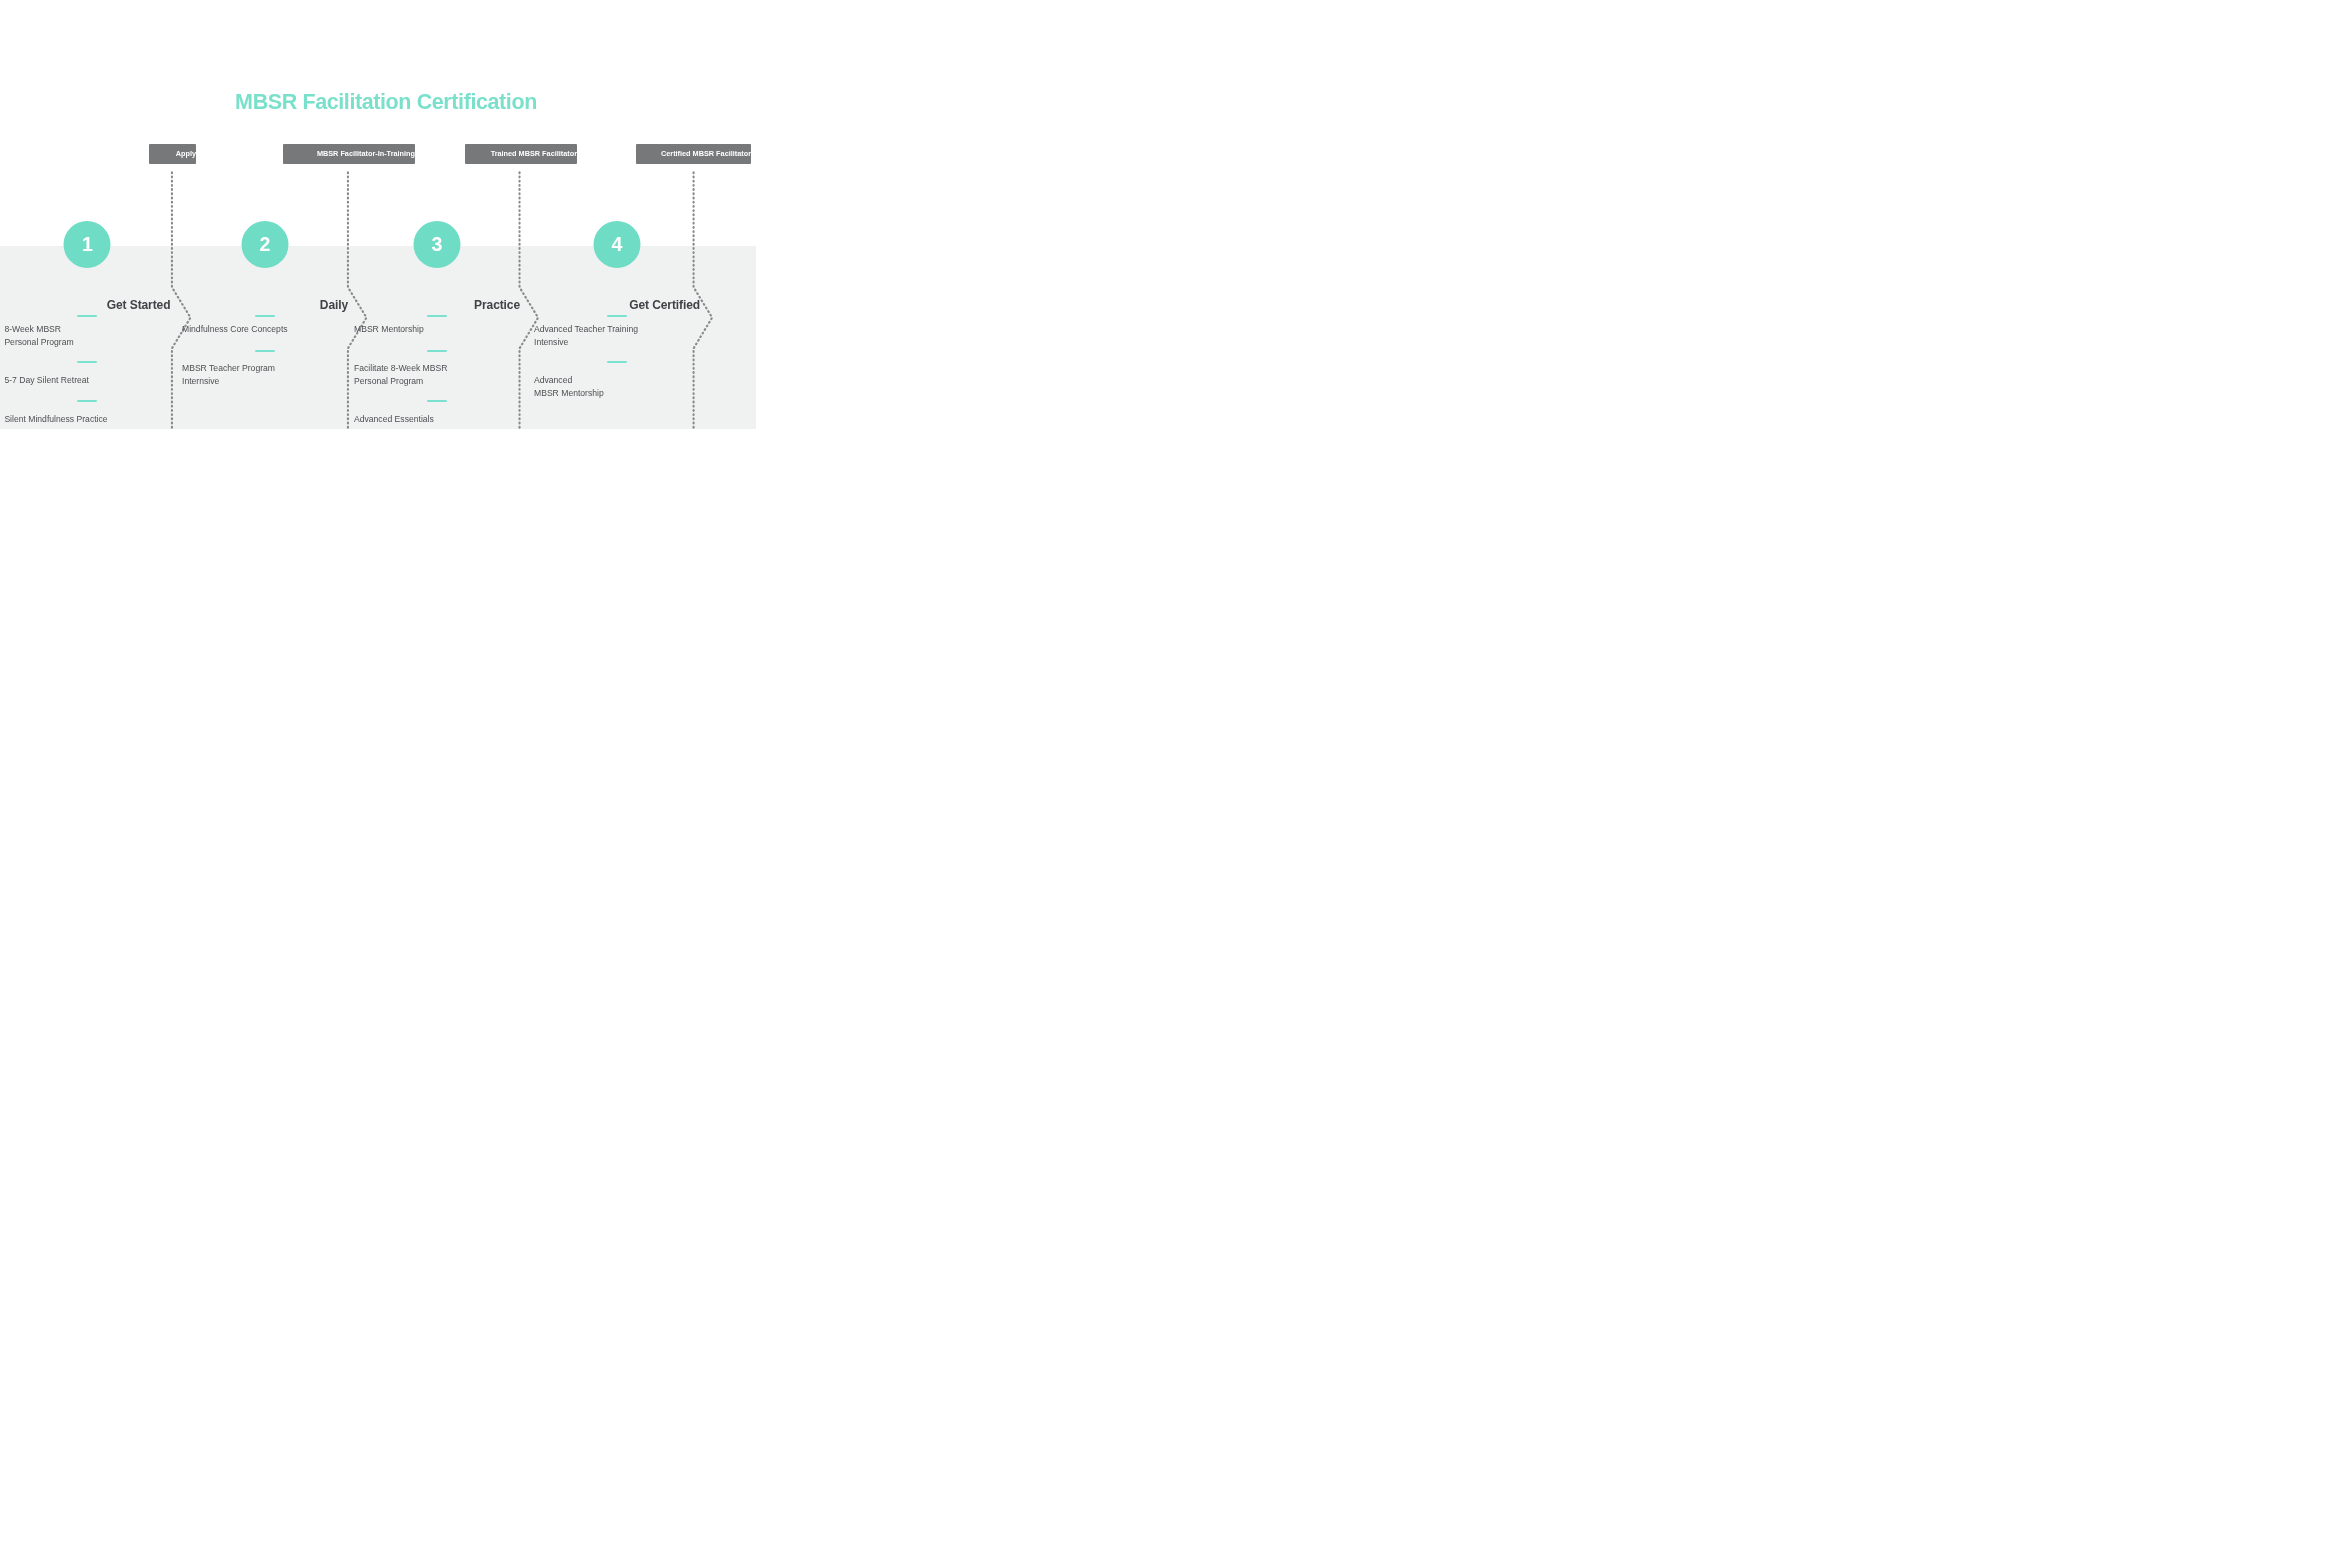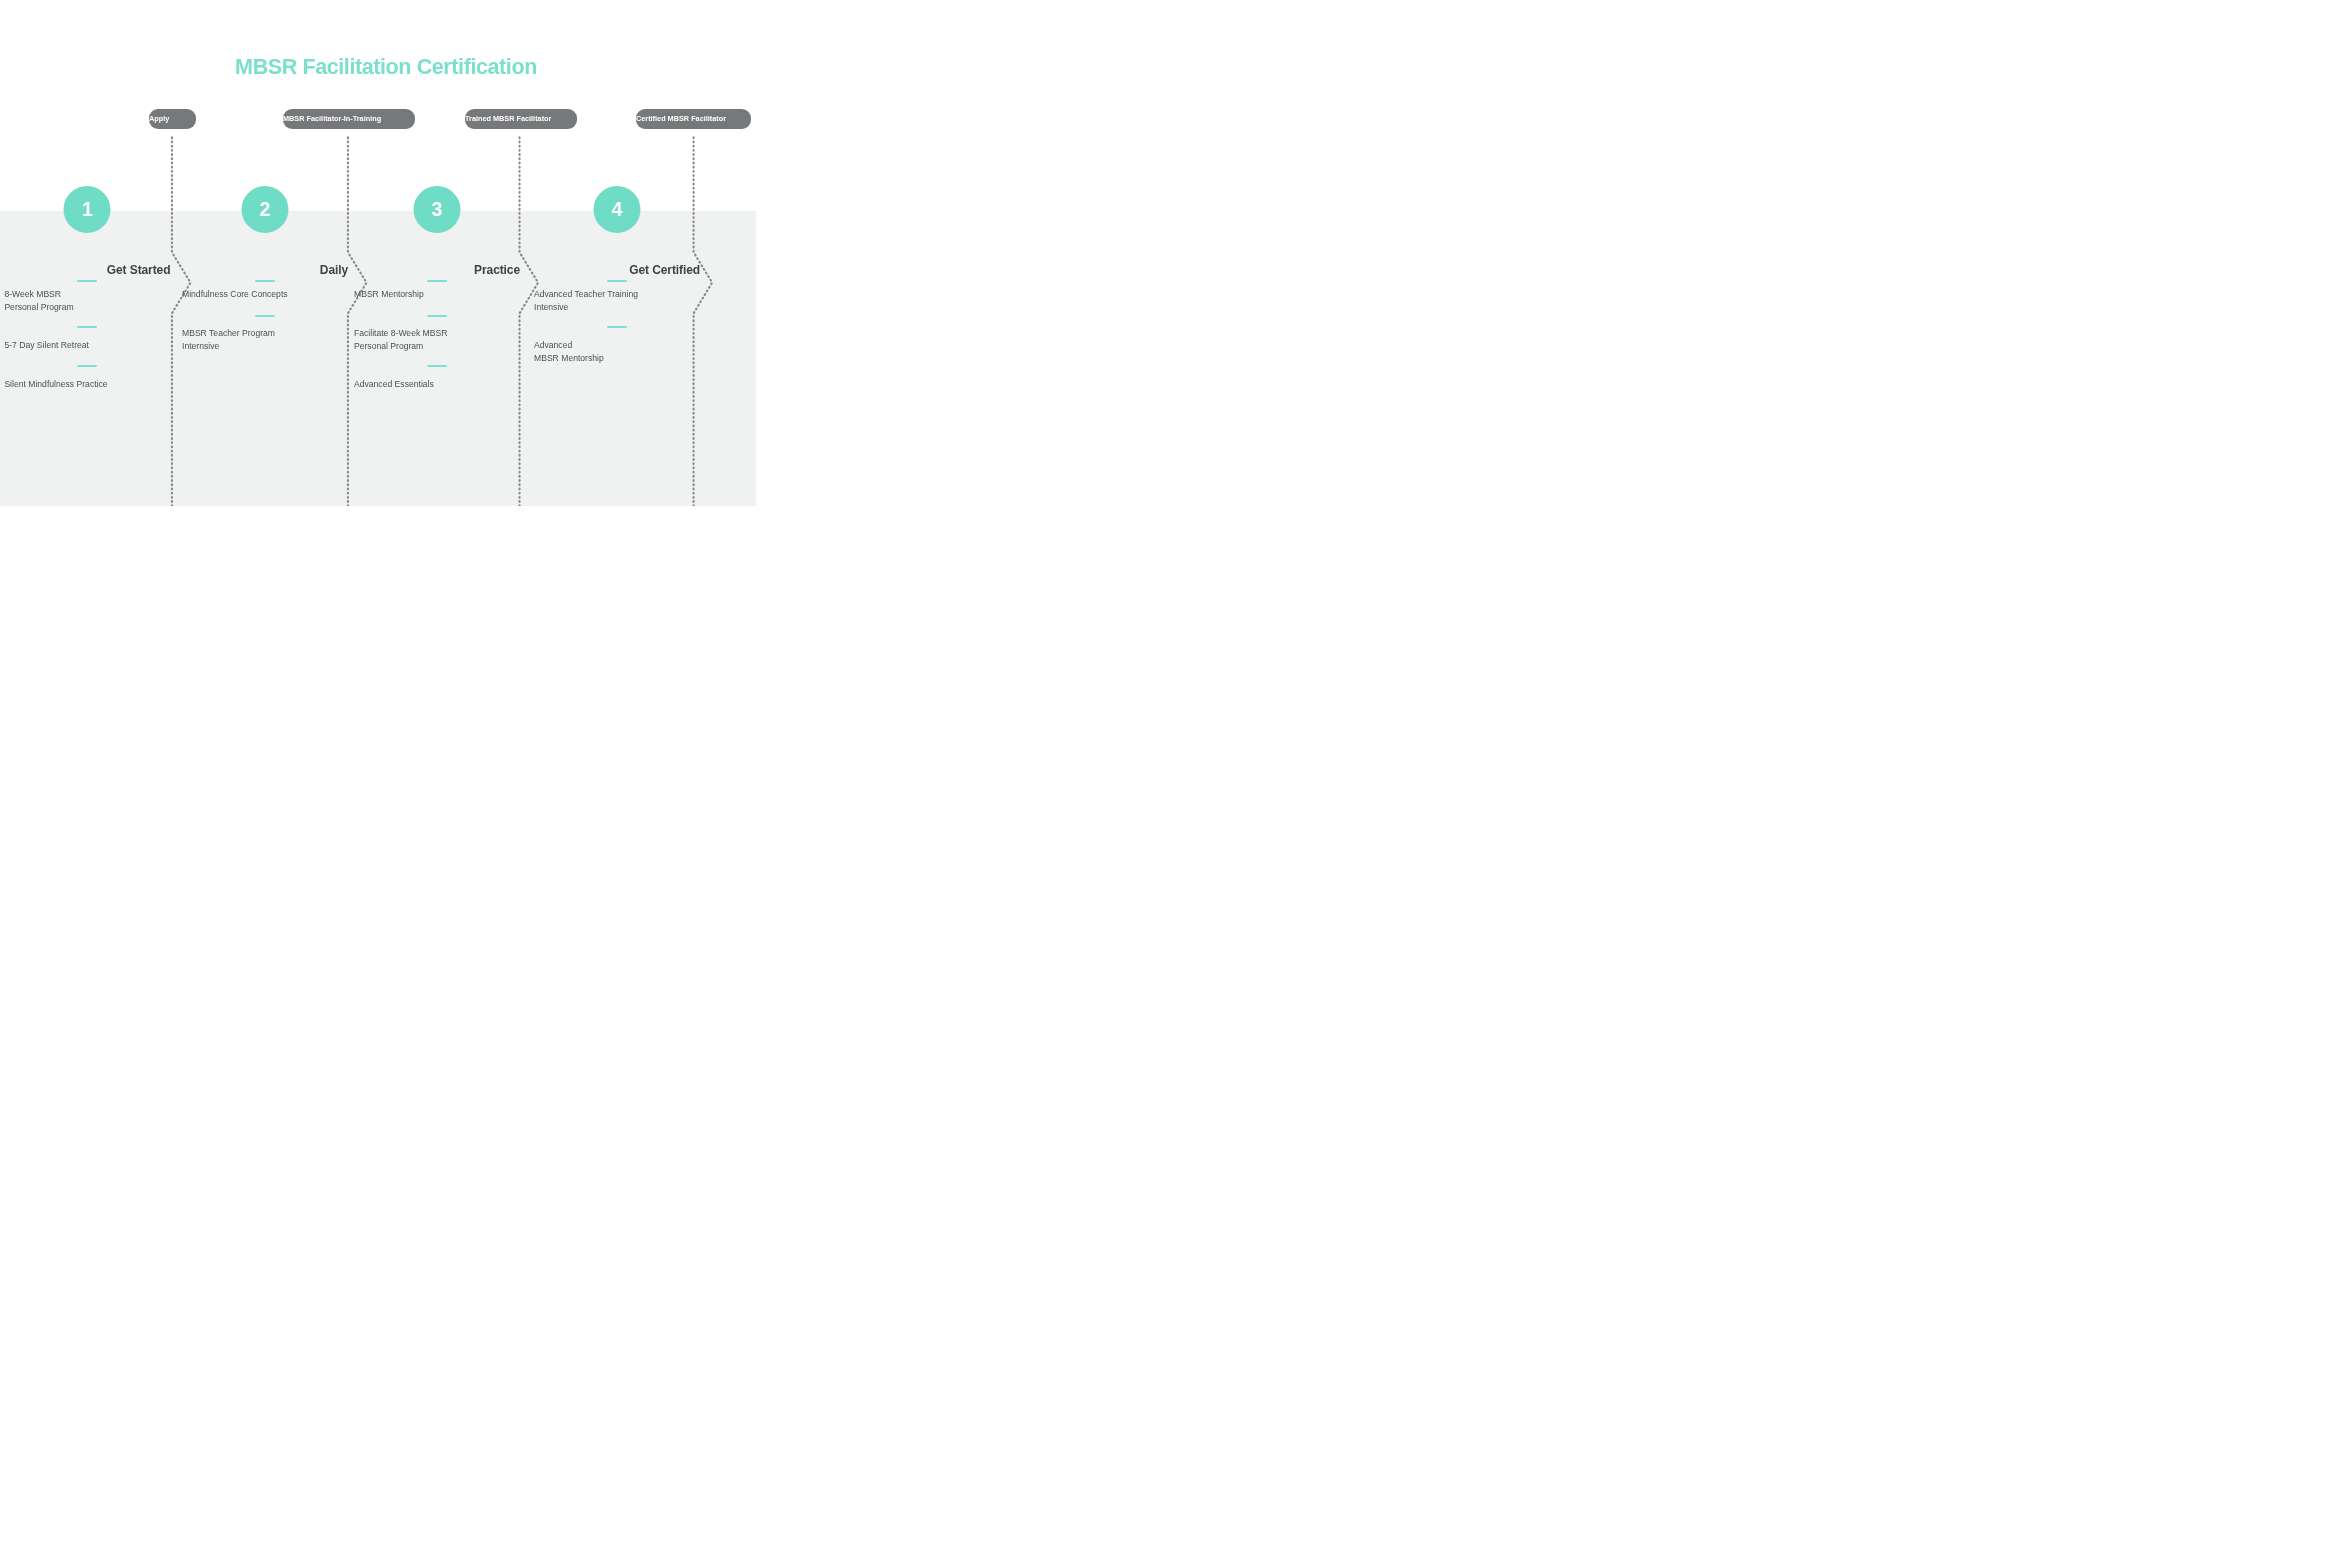--- a/index.html
+++ b/index.html
@@ -14,23 +14,24 @@
     --band-bg:#F0F1F1;
   }
   html,body{margin:0;padding:0;}
   body{
     font-family:"Liberation Sans", sans-serif;
     background:#ffffff;
   }
   .page{
     position:relative;
     width:756px;
-    height:506px;
+    height:394px;
     background:#ffffff;
     overflow:hidden;
+    margin-top:35px;
   }
   .band{
     position:absolute;
     left:0; right:0;
     top:211px; bottom:0;
     background:var(--band-bg,#F0F1F1);
   }
   .title{
     position:absolute;
     top:42px;
@@ -53,26 +54,26 @@
     stroke:var(--dot,#8A8A8C);
     stroke-width:4.4;
     stroke-linecap:round;
     stroke-dasharray:1.6 7;
   }
   .badge{
     position:absolute;
     top:109px;
     height:19.6px;
     line-height:19.6px;
-    border-radius:9px;
+    border-radius:1px;
     background:var(--badge-bg,#77787A);
     color:var(--badge-text,#FFFFFF);
     font-size:7.3px;
     font-weight:700;
-    text-align:left;
+    text-align:right;
     white-space:nowrap;
   }
   .col{
     position:absolute;
     top:0;
     width:166px;
     height:100%;
   }
   .circle{
     position:absolute;

